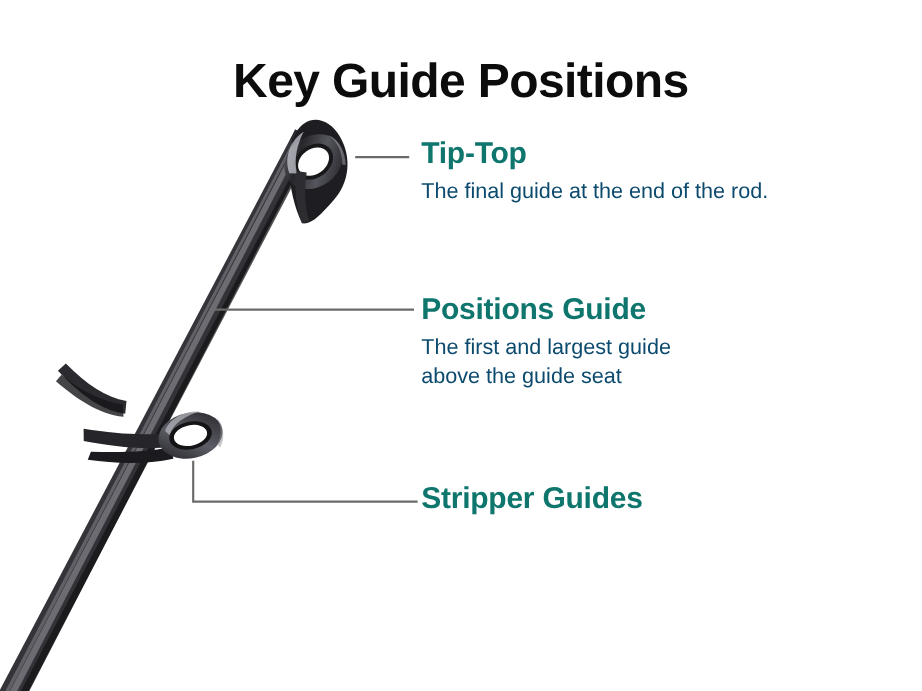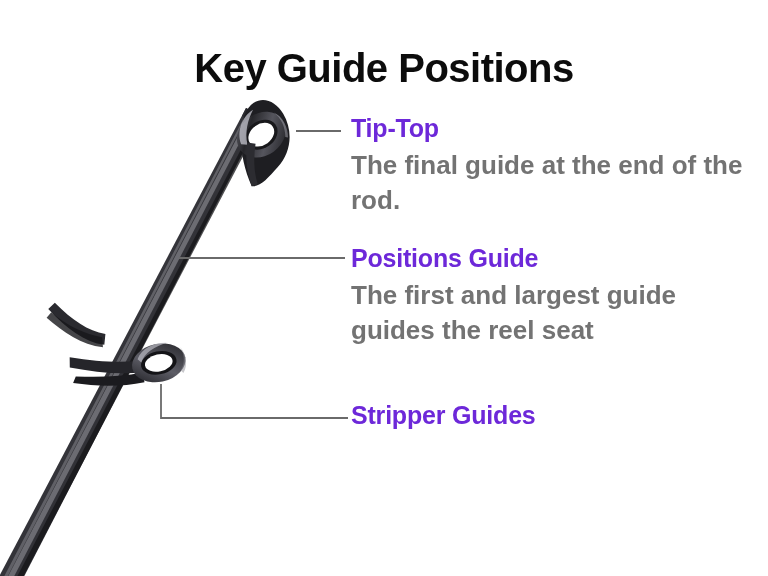--- a/index.html
+++ b/index.html
@@ -35,29 +35,29 @@
     left:0; top:0;
     width:768px; height:576px;
     pointer-events:none;
   }
 
   
   .callout { position:absolute; }
   .callout-heading {
     font-size:25px;
     font-weight:bold;
-    color:#6d28d9;
+    color:#0f766e;
     line-height:1.05;
     letter-spacing:-0.2px;
     white-space:nowrap;
   }
   .callout-body {
-    font-size:26px;
-    font-weight:bold;
-    color:#737373;
+    font-size:18px;
+    font-weight:normal;
+    color:#0c4a6e;
     line-height:1.33;
     margin-top:7px;
     white-space:pre-line;
   }
 
   #callout-tip-top      { left:351px; top:115px; }
   #callout-stripper     { left:351px; top:245px; }
   #callout-running      { left:351px; top:402px; }
 </style>
 </head>
@@ -143,20 +143,20 @@
   </svg>
 
   <div class="callout" id="callout-tip-top">
     <div class="callout-heading">Tip-Top</div>
     <div class="callout-body">The final guide at the end of the rod.</div>
   </div>
 
   <div class="callout" id="callout-stripper">
     <div class="callout-heading">Positions Guide</div>
     <div class="callout-body">The first and largest guide
-guides the reel seat</div>
+above the guide seat</div>
   </div>
 
   <div class="callout" id="callout-running">
     <div class="callout-heading">Stripper Guides</div>
   </div>
 
 </div>
 
 </body></html>

